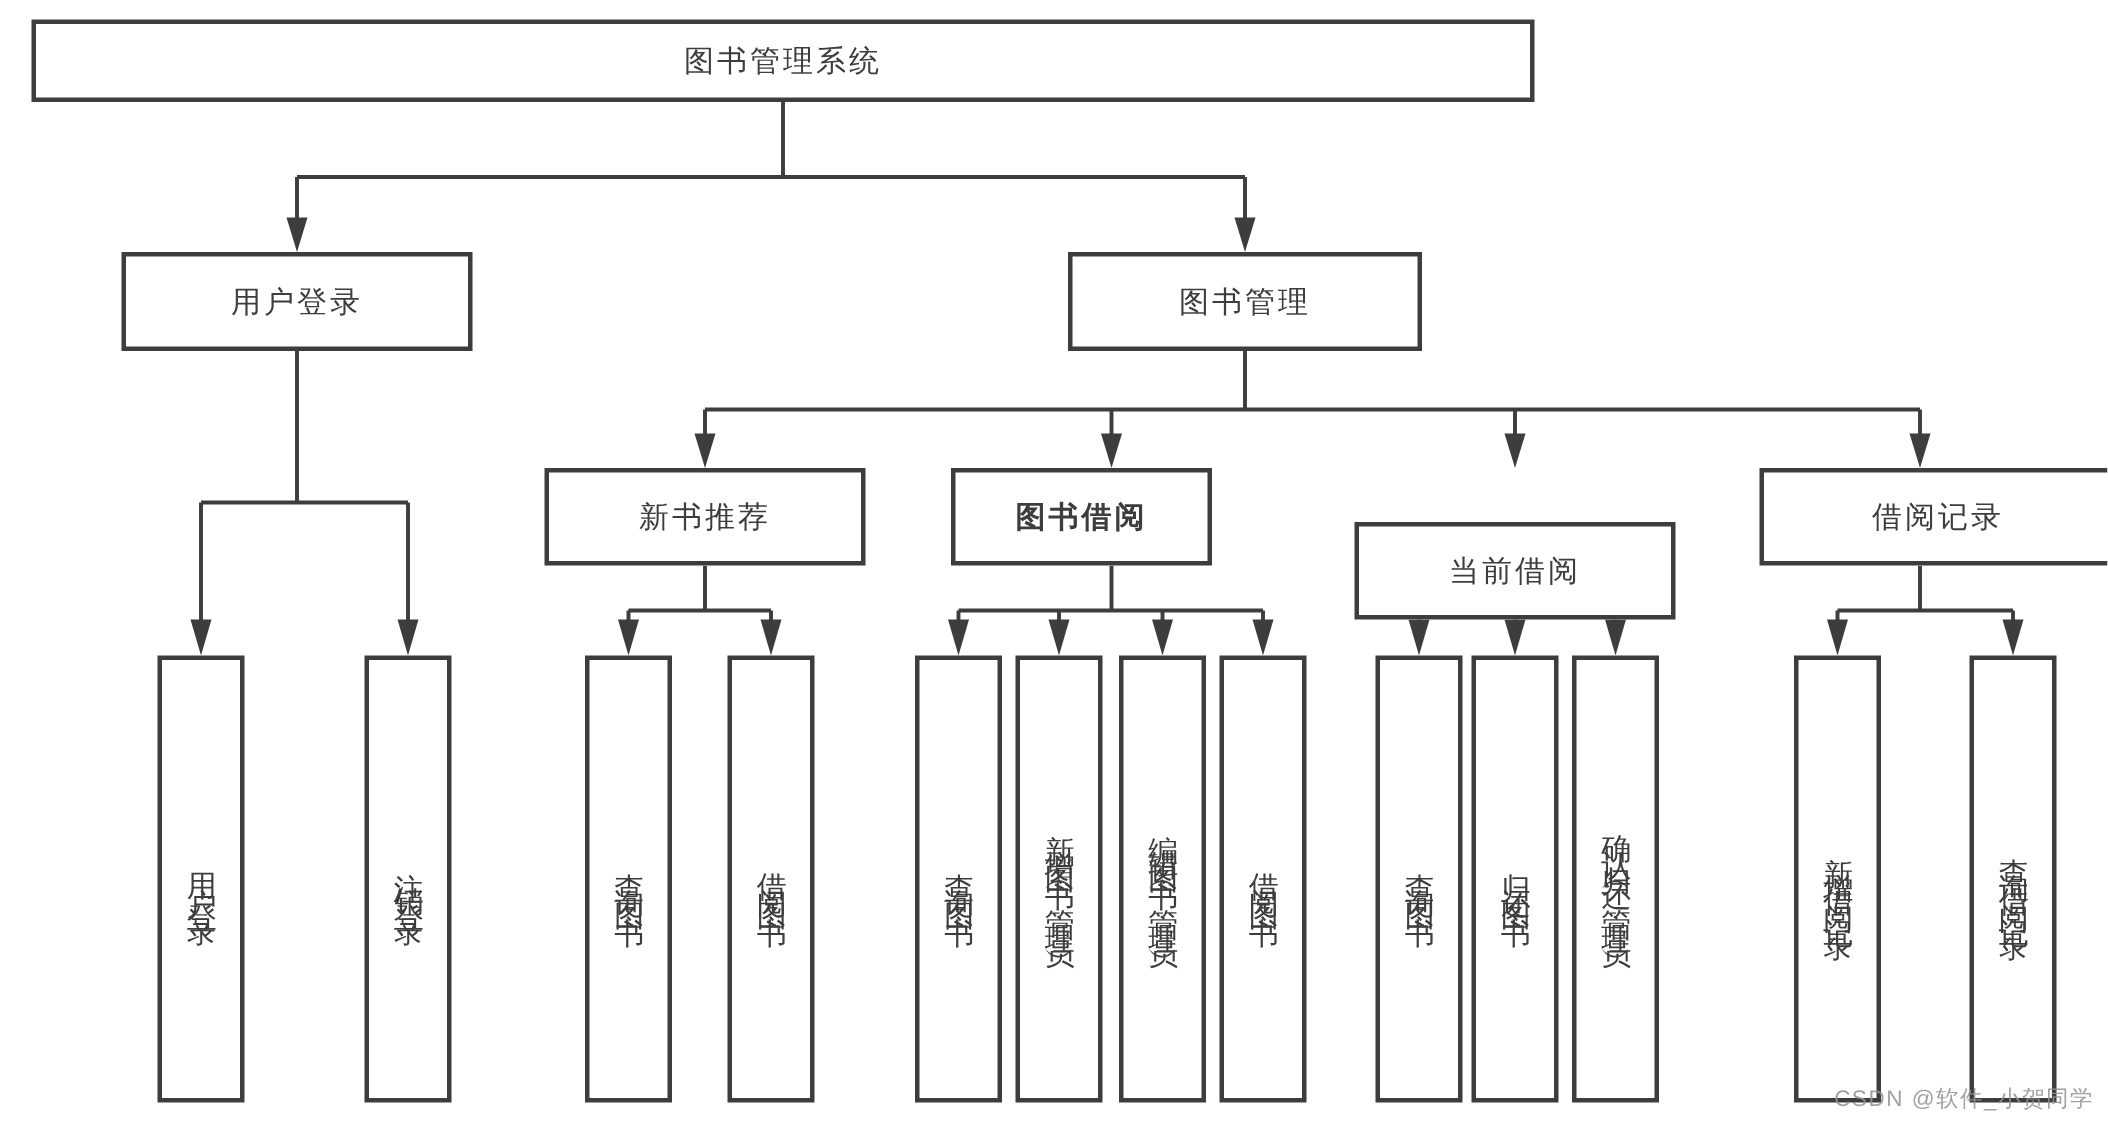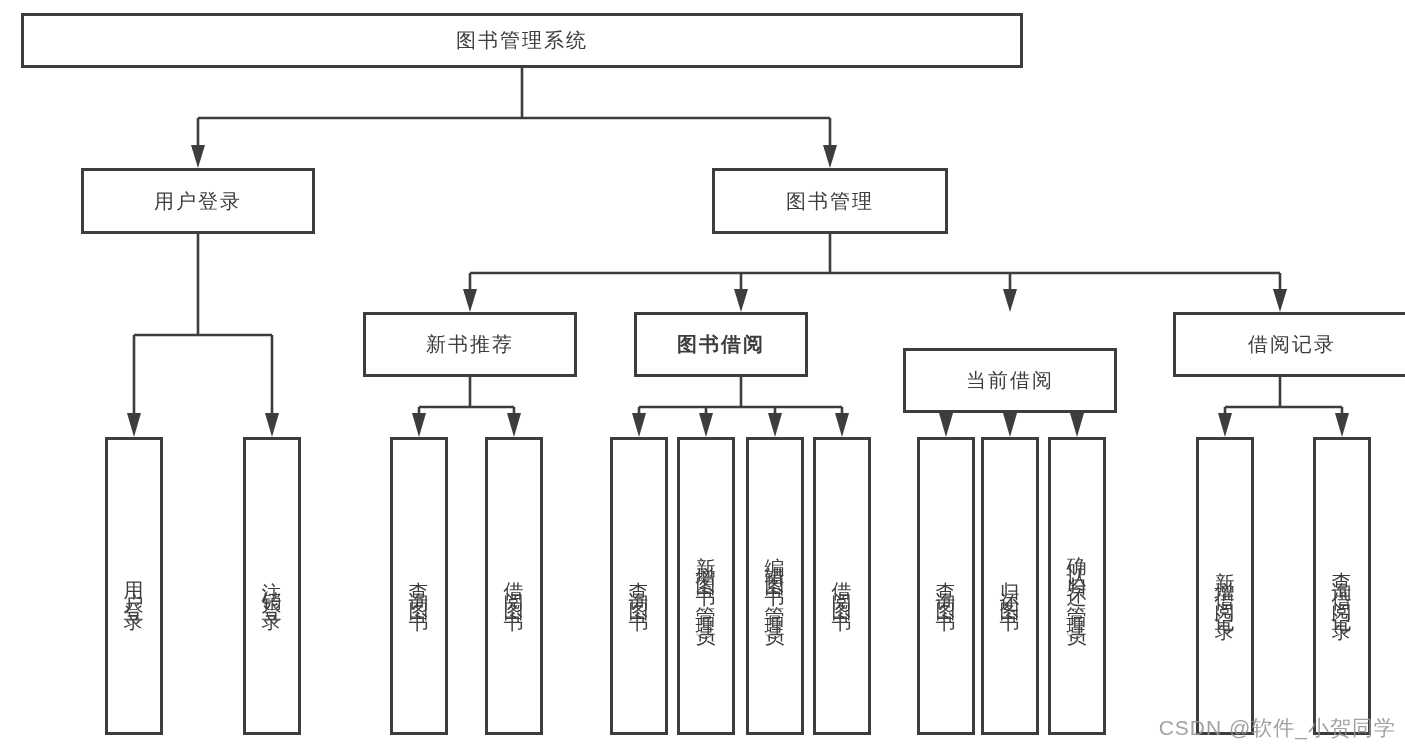--- a/index.html
+++ b/index.html
@@ -52,21 +52,21 @@
   #lf-g2a { left: 390px; }  #lf-g2b { left: 485px; }
   #lf-g3a { left: 610px; }  #lf-g3b { left: 677px; }
   #lf-g3c { left: 746px; }  #lf-g3d { left: 813px; }
   #lf-g4a { left: 917px; }  #lf-g4b { left: 981px; }  #lf-g4c { left: 1048px; }
   #lf-g5a { left: 1196px; } #lf-g5b { left: 1313px; }
   #watermark {
     position: absolute;
     right: 9px;
     bottom: 5px;
     z-index: 5;
-    font-size: 21px;
+    font-size: 15px;
     color: rgba(148,148,148,0.88);
     letter-spacing: 1px;
     white-space: nowrap;
   }
 </style>
 </head>
 <body>
 
 <div id="canvas">
 

